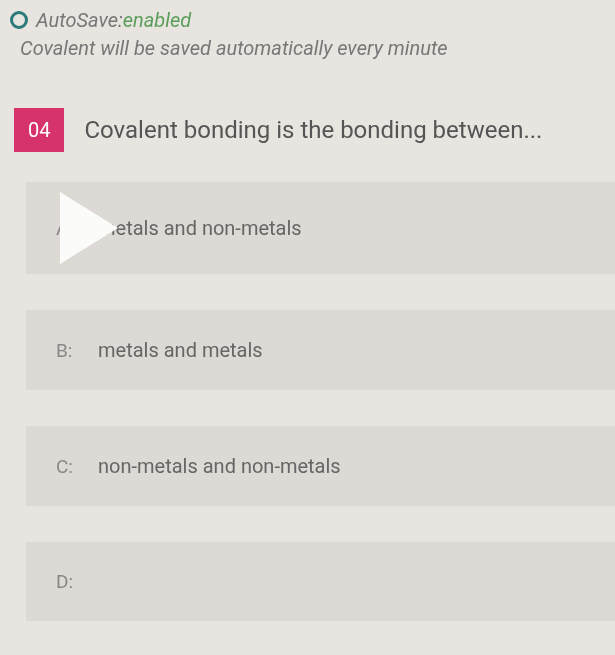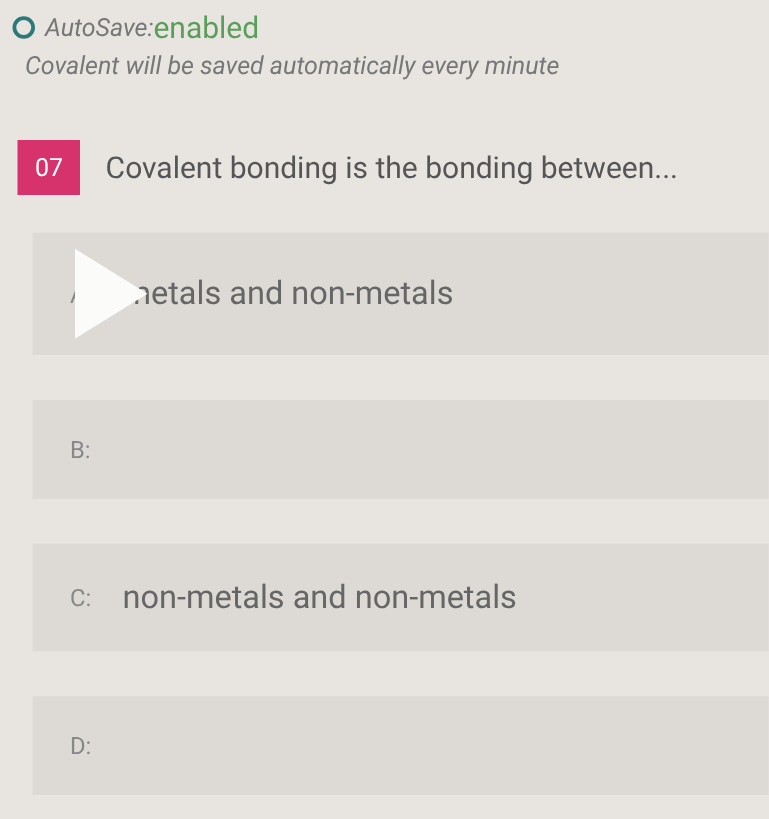--- a/index.html
+++ b/index.html
@@ -34,21 +34,22 @@
       flex-shrink: 0;
       box-sizing: border-box;
     }
     .autosave-label {
       color: #777;
       font-style: italic;
       font-size: 20px;
     }
     .autosave-status {
       color: #5a9e5a;
-      font-size: 24px;
+      font-style: italic;
+      font-size: 20px;
     }
     .autosave-note {
       color: #777;
       font-style: italic;
       font-size: 20px;
       margin-left: 0;
     }
     .question-block {
       margin-top: 30px;
       padding: 0 0 0 14px;
@@ -91,21 +92,21 @@
       cursor: pointer;
       position: relative;
     }
     .option-letter {
       color: #888;
       font-size: 19px;
       min-width: 22px;
     }
     .option-text {
       color: #666;
-      font-size: 26px;
+      font-size: 20px;
     }
     .play-triangle {
       position: absolute;
       left: 34px;
       top: 50%;
       transform: translateY(-50%);
       width: 0;
       height: 0;
       border-left: 58px solid #fbfbfa;
       border-top: 36px solid transparent;
@@ -125,32 +126,33 @@
   <div class="autosave-row">
     <span class="circle-icon"></span>
     <span class="autosave-label">AutoSave:</span>
     <span class="autosave-status">enabled</span>
   </div>
   <div class="autosave-note">Covalent will be saved automatically every minute</div>
 </div>
 
 <div class="question-block">
   <div class="question-row">
-    <div class="question-number">07</div>
+    <div class="question-number">04</div>
     <div class="question-text">Covalent bonding is the bonding between...</div>
   </div>
 
   <div class="options">
     <div class="option first">
       <div class="play-triangle"></div>
       <span class="option-letter">A:</span>
       <span class="option-text">metals and non-metals</span>
     </div>
     <div class="option">
       <span class="option-letter">B:</span>
+      <span class="option-text">metals and metals</span>
     </div>
     <div class="option">
       <span class="option-letter">C:</span>
       <span class="option-text">non-metals and non-metals</span>
     </div>
     <div class="option">
       <span class="option-letter">D:</span>
     </div>
   </div>
 </div>

